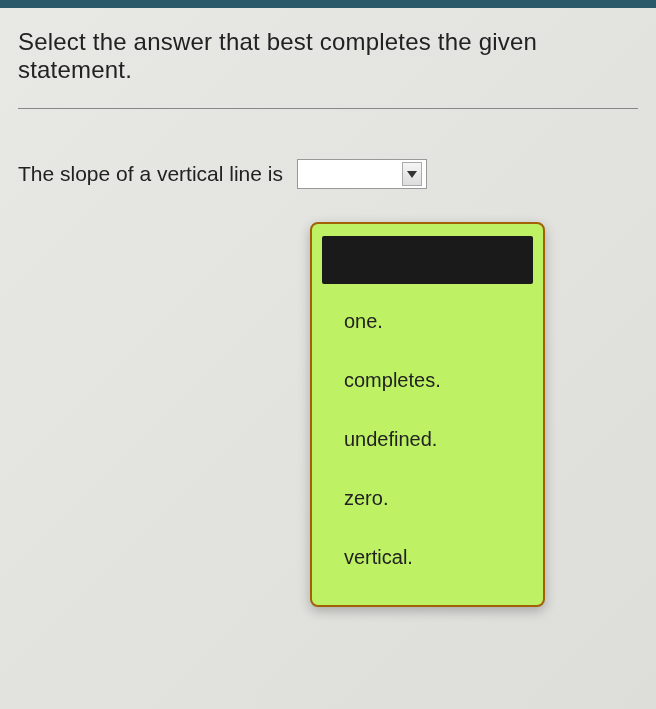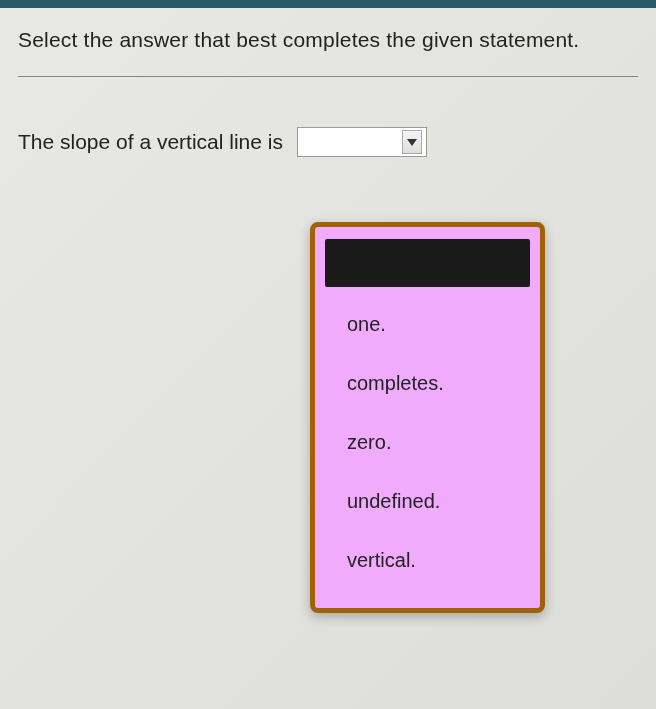--- a/index.html
+++ b/index.html
@@ -16,21 +16,21 @@
       overflow: hidden;
     }
     .top-edge {
       height: 8px;
       background: #2a5a6a;
     }
     .content {
       padding: 20px 18px;
     }
     .instruction {
-      font-size: 21px;
+      font-size: 24px;
       color: #222;
       margin-bottom: 24px;
       letter-spacing: 0.2px;
     }
     .divider {
       border: none;
       border-top: 1px solid #888;
       margin-bottom: 50px;
     }
     .question-row {
@@ -69,22 +69,22 @@
       height: 0;
       border-left: 5px solid transparent;
       border-right: 5px solid transparent;
       border-top: 7px solid #333;
     }
     .dropdown-panel {
       position: absolute;
       left: 310px;
       top: 222px;
       width: 235px;
-      background: #f0abfc;
-      border: 5px solid #a16207;
+      background: #bef264;
+      border: 2px solid #a16207;
       border-radius: 8px;
       box-shadow: 0 4px 12px rgba(0,0,0,0.25);
       padding: 12px 10px 18px 10px;
     }
     .dropdown-highlight {
       background: #1a1a1a;
       height: 48px;
       border-radius: 2px;
       margin-bottom: 8px;
     }
@@ -111,16 +111,16 @@
         <div class="arrow-down"></div>
       </div>
     </div>
   </div>
 </div>
 
 <div class="dropdown-panel">
   <div class="dropdown-highlight"></div>
   <div class="dropdown-option">one.</div>
   <div class="dropdown-option">completes.</div>
+  <div class="dropdown-option">undefined.</div>
   <div class="dropdown-option">zero.</div>
-  <div class="dropdown-option">undefined.</div>
   <div class="dropdown-option">vertical.</div>
 </div>
 
 </body></html>

